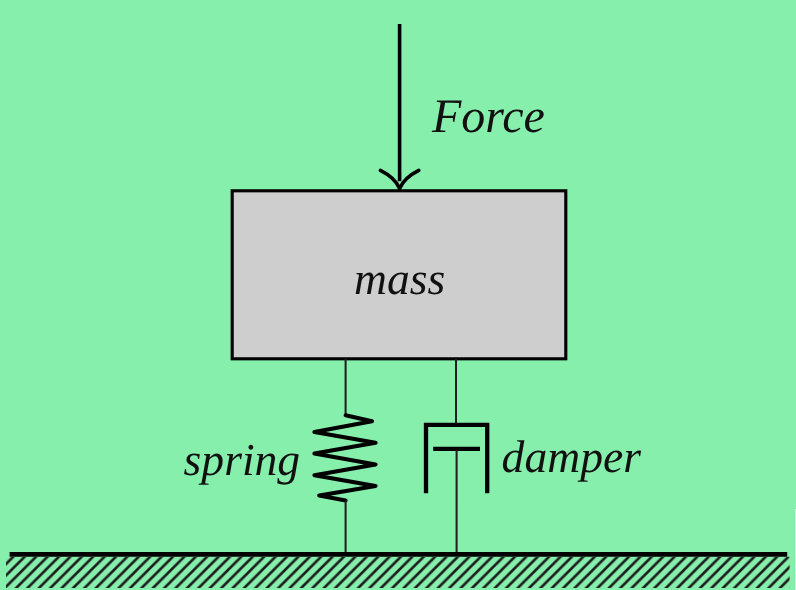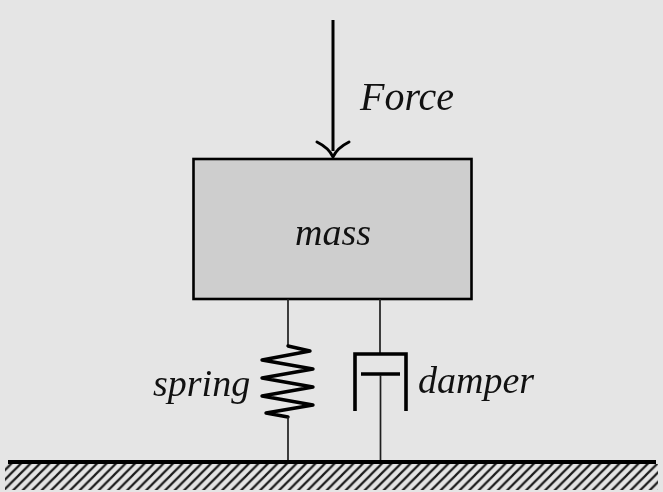--- a/index.html
+++ b/index.html
@@ -4,21 +4,21 @@
 <style>
   html, body {
     margin: 0;
     padding: 0;
     background: #ffffff;
   }
   .canvas {
     position: relative;
     width: 663px;
     height: 492px;
-    background: #e5e5e5;
+    background: #86efac;
     overflow: hidden;
     font-family: "Liberation Serif", serif;
   }
   svg { display: block; }
   .lbl {
     font-family: "Liberation Serif", serif;
     font-style: italic;
     font-size: 38px;
     fill: #111111;
   }

